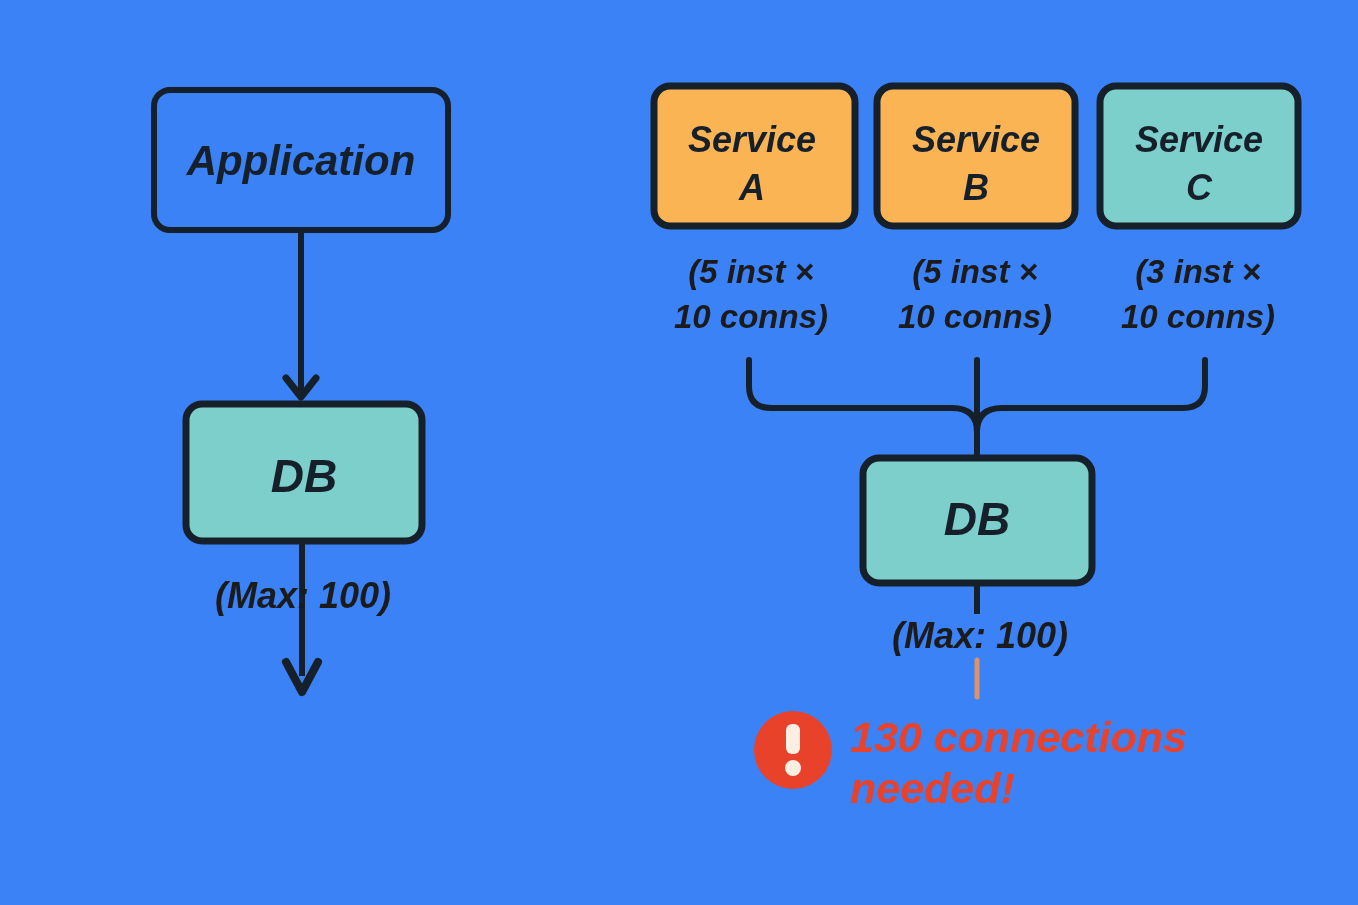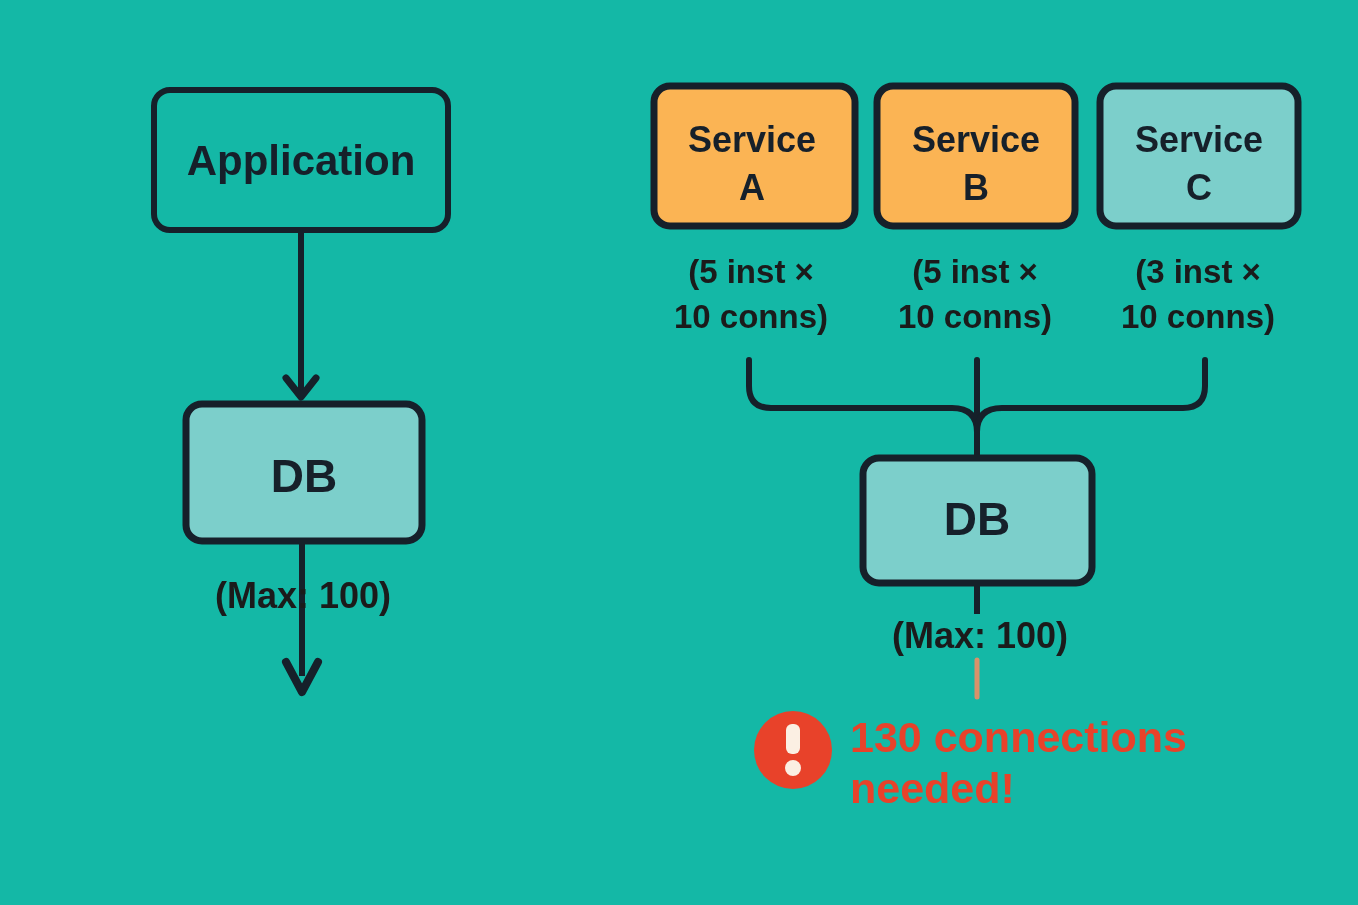--- a/index.html
+++ b/index.html
@@ -7,22 +7,23 @@
     padding: 0;
     background: #fbefe3;
   }
   body {
     font-family: "Liberation Sans", sans-serif;
   }
   #stage {
     position: relative;
     width: 1358px;
     height: 905px;
-    background: #14b8a6;
+    background: #3b82f6;
     overflow: hidden;
+    font-style: italic;
   }
   svg.layer {
     position: absolute;
     top: 0;
     left: 0;
     width: 1358px;
     height: 905px;
   }
   .node-label {
     font-family: "Liberation Sans", sans-serif;

